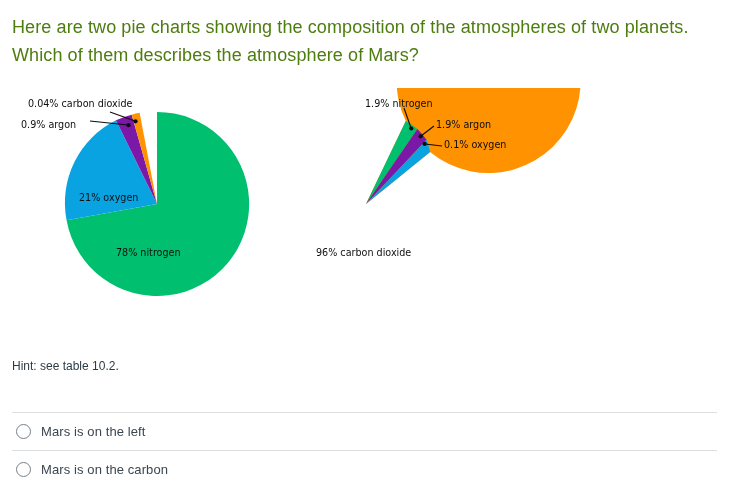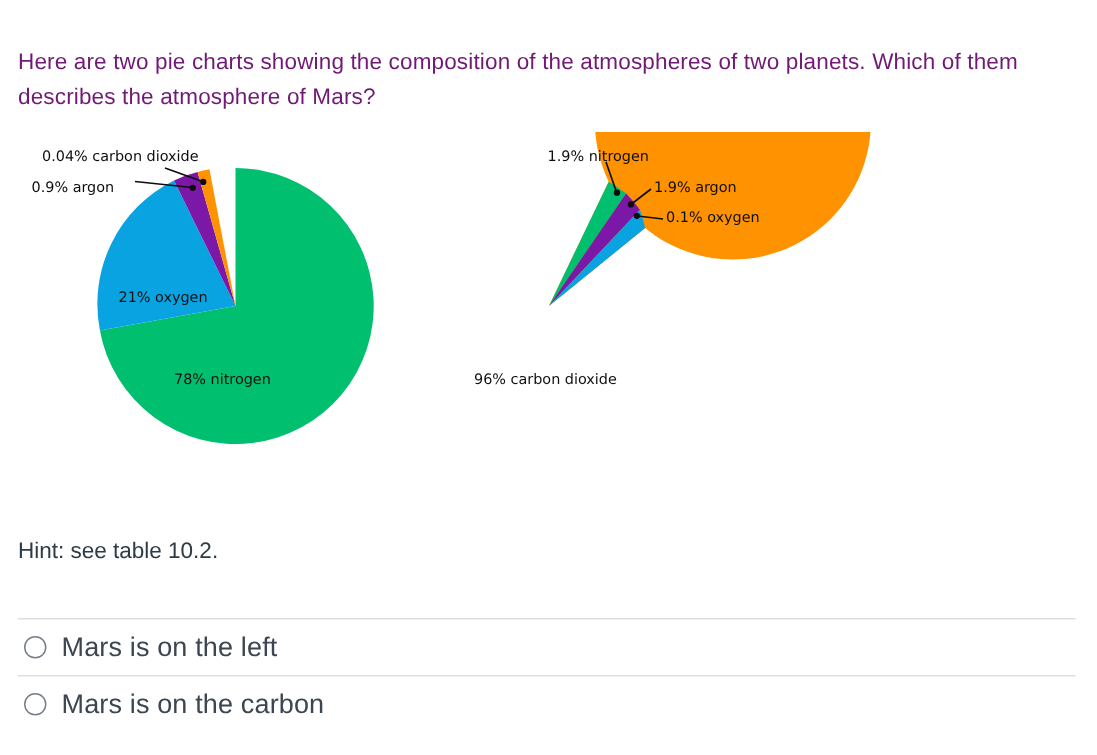--- a/index.html
+++ b/index.html
@@ -12,25 +12,25 @@
     height: 503px;
     position: relative;
     overflow: hidden;
     font-family: "Liberation Sans", sans-serif;
     color: #2d3b45;
   }
 
   .question-text {
     position: absolute;
     left: 12px;
-    top: 30px;
+    top: 14px;
     width: 706px;
-    font-size: 15px;
+    font-size: 18px;
     line-height: 1.55;
-    color: #701a75;
+    color: #4d7c0f;
     letter-spacing: 0.1px;
   }
 
   .figure-area {
     position: absolute;
     left: 0px;
     top: 88px;
     width: 731px;
     height: 225px;
   }
@@ -55,21 +55,21 @@
     fill: none;
   }
   .leader-dot {
     fill: #0d0d0d;
   }
 
   .hint-text {
     position: absolute;
     left: 12px;
     top: 357px;
-    font-size: 15px;
+    font-size: 12px;
     line-height: 1.5;
     color: #2d3b45;
   }
 
   .answers {
     position: absolute;
     left: 12px;
     top: 412px;
     width: 705px;
   }
@@ -85,21 +85,21 @@
   }
   .radio {
     width: 13px;
     height: 13px;
     border: 1.3px solid #77808a;
     border-radius: 50%;
     background: #ffffff;
     flex: 0 0 auto;
   }
   .answer-label {
-    font-size: 18px;
+    font-size: 13px;
     color: #3b4650;
     letter-spacing: 0.1px;
   }
 </style>
 </head>
 <body>
 
 <div class="question-text">Here are two pie charts showing the composition of the atmospheres of two planets. Which of them describes the atmosphere of Mars?</div>
 
 <div class="figure-area">

